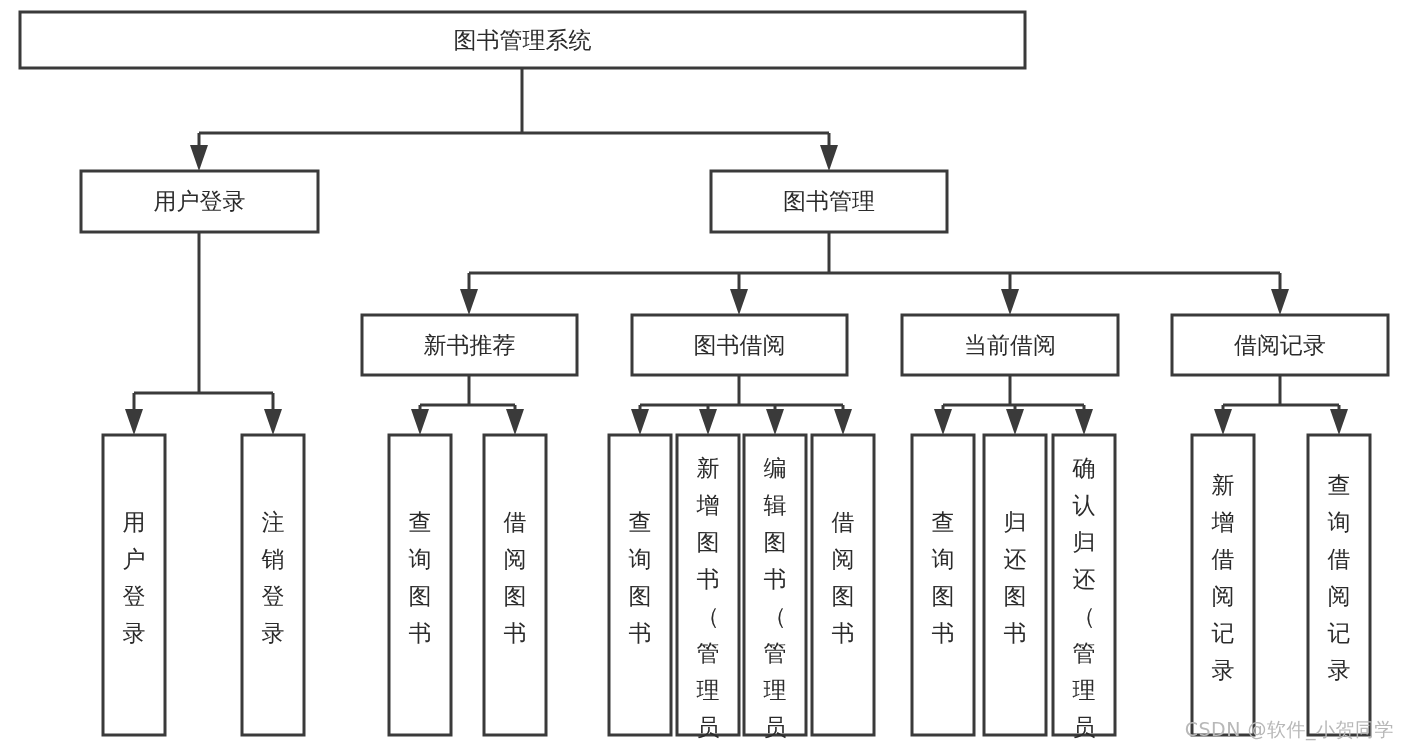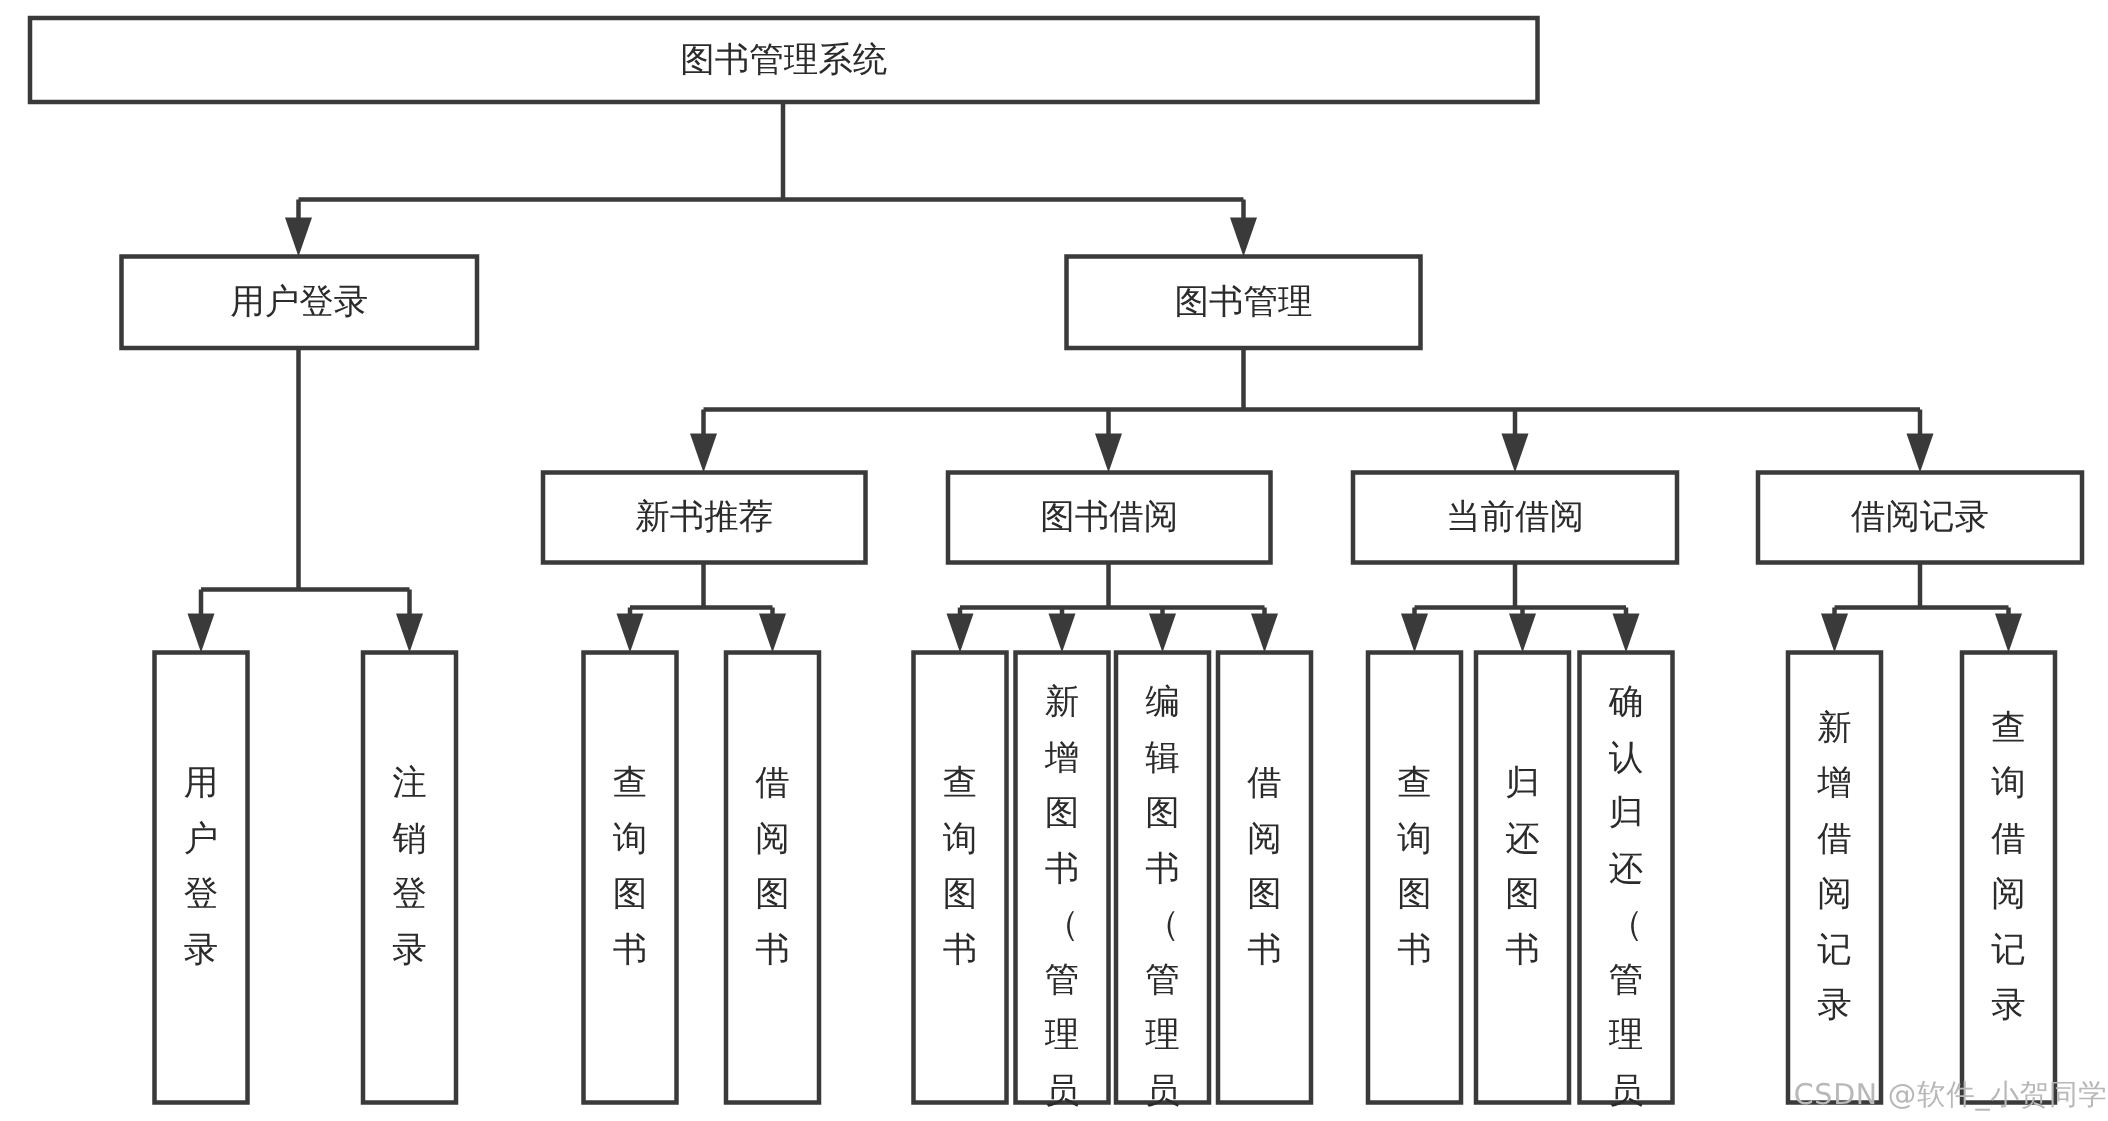--- a/index.html
+++ b/index.html
@@ -50,21 +50,21 @@
     dominant-baseline: middle;
   }
   .node-label-vertical {
     fill: #2b2b2b;
     font-family: "DejaVu Sans", "Liberation Sans", sans-serif;
     font-size: 23px;
     text-anchor: middle;
   }
   .watermark-text {
     position: absolute;
-    right: 0;
+    right: 11px;
     bottom: 4px;
     color: #b8b8b8;
     font-size: 19px;
     font-family: "DejaVu Sans", "Liberation Sans", sans-serif;
     white-space: nowrap;
     letter-spacing: 0.5px;
     pointer-events: none;
     user-select: none;
   }
 </style>

